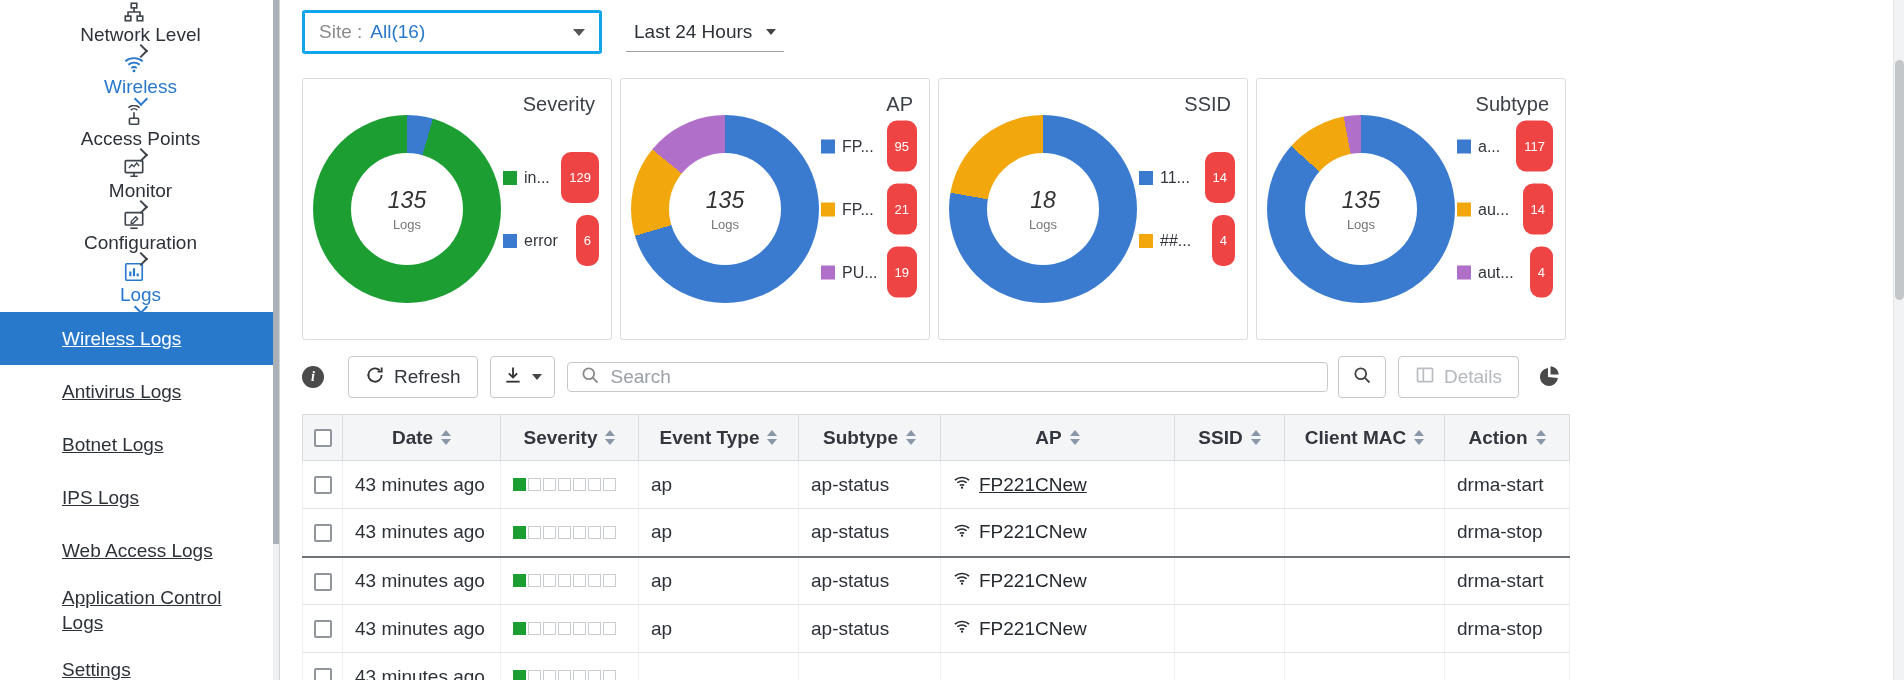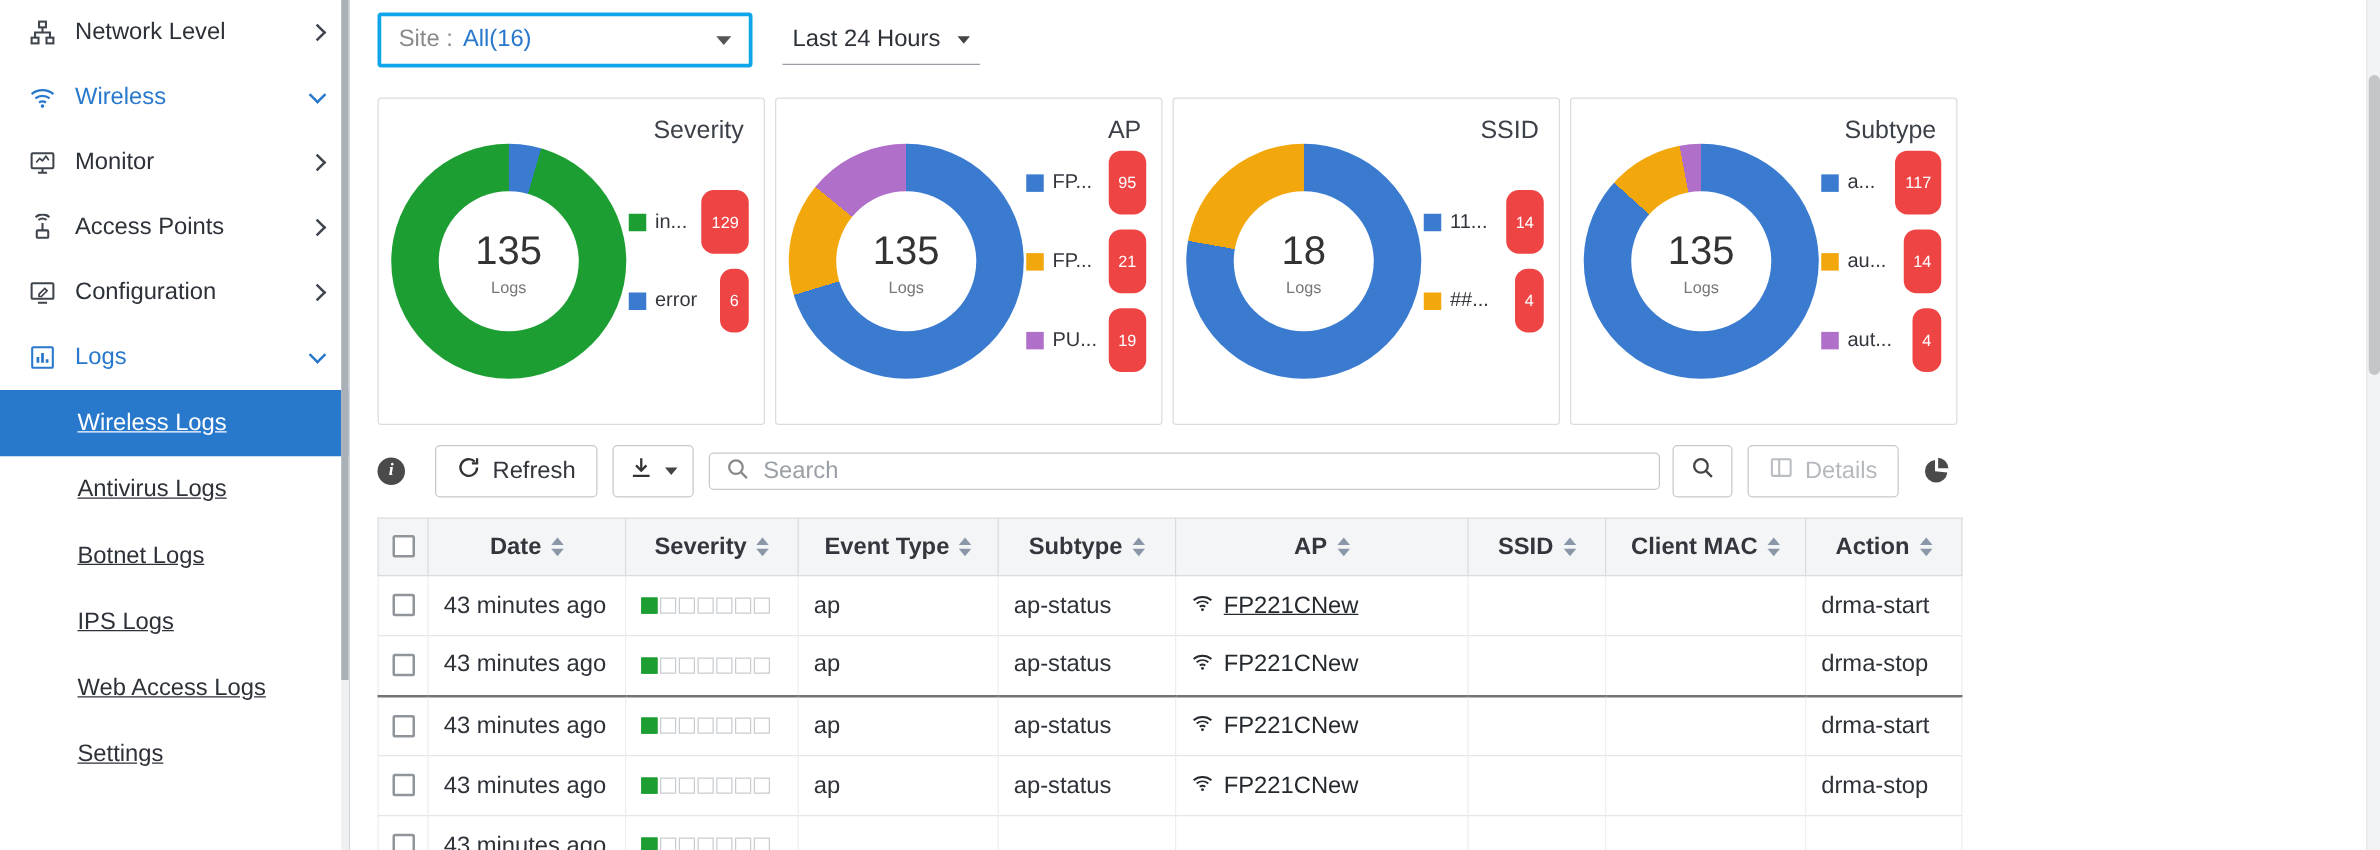--- a/index.html
+++ b/index.html
@@ -6,21 +6,21 @@
   html,body { margin:0; padding:0; }
   body {
     width:1904px; height:680px; overflow:hidden;
     font-family:"Liberation Sans", sans-serif;
     background:#fff; color:#2d3138;
   }
   .app { display:flex; width:1904px; height:680px; position:relative; }
 
   
   .sidebar { width:280px; flex:none; height:100%; position:relative; border-right:1px solid #cfd4d9; overflow:hidden; background:#fff; }
-  .nav-item { height:52px; display:flex; align-items:center; padding:0 20px 0 22px; font-size:19px; cursor:pointer; }
+  .nav-item { height:52px; display:flex; align-items:center; padding:0 20px 0 22px; font-size:19px; cursor:pointer;flex-direction:column; }
   .nav-icon { width:24px; height:24px; margin-right:14px; display:flex; align-items:center; justify-content:center; color:#3f454d; flex:none; }
   .nav-label { flex:1; color:#2d3138; }
   .nav-item.active .nav-label, .nav-item.active .nav-icon { color:#2878cc; }
   .chev { width:10px; height:10px; border-right:2.5px solid #3f454d; border-bottom:2.5px solid #3f454d; flex:none; }
   .chev.right { transform:rotate(-45deg); }
   .chev.down  { transform:rotate(45deg); margin-top:-5px; }
   .nav-item.active .chev { border-color:#2878cc; }
   .sub-item { min-height:53px; display:flex; align-items:center; padding:8px 18px 8px 62px; font-size:19px; color:#2d3138; cursor:pointer; line-height:1.32;text-decoration:underline; }
   .sub-item.selected { background:#2878cc; color:#fff; }
   .sidebar-scrollbar { position:absolute; top:0; right:0; width:6px; height:100%; background:#eef0f2; }
@@ -37,21 +37,21 @@
   .caret-lg { width:0; height:0; border-left:6px solid transparent; border-right:6px solid transparent; border-top:7px solid #555; margin-left:auto; }
   .time-select { height:40px; display:flex; align-items:center; font-size:19px; color:#2d3138; border-bottom:1px solid #9aa0a6; padding:0 8px; cursor:pointer; }
   .caret-sm { width:0; height:0; border-left:5px solid transparent; border-right:5px solid transparent; border-top:6px solid #444; margin-left:14px; }
 
   
   .cards { display:flex; gap:8px; margin-bottom:16px; }
   .card { width:310px; height:262px; flex:none; border:1px solid #d9dde1; border-radius:3px; position:relative; background:#fff; }
   .card-title { position:absolute; top:14px; right:16px; font-size:20px; color:#3c4048; }
   .donut { position:absolute; left:10px; top:50%; transform:translateY(-50%); width:188px; height:188px; border-radius:50%; }
   .hole { position:absolute; inset:38px; border-radius:50%; background:#fff; display:flex; flex-direction:column; align-items:center; justify-content:center; }
-  .hole .num { font-size:32px; color:#333; }
+  .hole .num { font-size:23px; color:#333;font-style:italic; }
   .hole .sub { font-size:13px; color:#777; margin-top:3px; }
   .legend { position:absolute; right:12px; top:50%; transform:translateY(-50%); width:96px; display:flex; flex-direction:column; gap:12px; }
   .lg-item { display:flex; align-items:center; gap:7px; font-size:16px; color:#33363c; cursor:pointer; }
   .lg-sq { width:14px; height:14px; flex:none; }
   .lg-label { flex:1; overflow:hidden; white-space:nowrap; }
   .lg-badge { background:#ef4444; color:#fff; border-radius:10px; font-size:13px; line-height:19px; padding:16px 8px; min-width:13px; text-align:center; flex:none; }
 
   
   .toolbar { display:flex; align-items:center; margin-bottom:16px; height:42px; }
   .info-btn { width:22px; height:22px; border-radius:50%; background:#4a4a4a; color:#fff; display:flex; align-items:center; justify-content:center; font-size:14px; font-family:"Liberation Serif", serif; font-style:italic; font-weight:bold; flex:none; cursor:pointer; }
@@ -115,39 +115,39 @@
             <circle cx="12" cy="19.5" r="1.6" fill="currentColor" stroke="none"></circle>
           </svg>
       </span>
       <span class="nav-label">Wireless</span>
       <span class="chev down"></span>
     </div>
 
     <div class="nav-item">
       <span class="nav-icon">
         <svg width="22" height="22" viewBox="0 0 24 24" fill="none" stroke="currentColor" stroke-width="1.8">
-            <rect x="2.5" y="4" width="19" height="13" rx="1"></rect>
-            <path d="M8 21h8M12 17v4"></path>
-            <path d="M6.5 12l3-3.5 2.5 2 3-4 2.5 3.5" stroke-width="1.5"></path>
-          </svg>
-      </span>
-      <span class="nav-label">Monitor</span>
-      <span class="chev right"></span>
-    </div>
-
-    <div class="nav-item">
-      <span class="nav-icon">
-        <svg width="22" height="22" viewBox="0 0 24 24" fill="none" stroke="currentColor" stroke-width="1.8">
             <rect x="7" y="14.5" width="10" height="6.5" rx="1"></rect>
             <path d="M12 14.5V8"></path>
             <path d="M8.5 5.5a5 5 0 0 1 7 0"></path>
             <path d="M6 3a8.5 8.5 0 0 1 12 0"></path>
           </svg>
       </span>
       <span class="nav-label">Access Points</span>
+      <span class="chev right"></span>
+    </div>
+
+    <div class="nav-item">
+      <span class="nav-icon">
+        <svg width="22" height="22" viewBox="0 0 24 24" fill="none" stroke="currentColor" stroke-width="1.8">
+            <rect x="2.5" y="4" width="19" height="13" rx="1"></rect>
+            <path d="M8 21h8M12 17v4"></path>
+            <path d="M6.5 12l3-3.5 2.5 2 3-4 2.5 3.5" stroke-width="1.5"></path>
+          </svg>
+      </span>
+      <span class="nav-label">Monitor</span>
       <span class="chev right"></span>
     </div>
 
     <div class="nav-item">
       <span class="nav-icon">
         <svg width="22" height="22" viewBox="0 0 24 24" fill="none" stroke="currentColor" stroke-width="1.8">
             <rect x="2.5" y="4" width="19" height="13.5" rx="1"></rect>
             <path d="M8 21h8"></path>
             <path d="M9 13.5l5-5 2 2-5 5H9v-2z" stroke-width="1.5"></path>
           </svg>
@@ -175,20 +175,23 @@
           <span class="sub-label">Antivirus Logs</span>
         </div>
         <div class="sub-item">
           <span class="sub-label">Botnet Logs</span>
         </div>
         <div class="sub-item">
           <span class="sub-label">IPS Logs</span>
         </div>
         <div class="sub-item">
           <span class="sub-label">Web Access Logs</span>
+        </div>
+        <div class="sub-item">
+          <span class="sub-label">Application Control Logs</span>
         </div>
         <div class="sub-item">
           <span class="sub-label">Settings</span>
         </div>
       </nav>
 
     <div class="sidebar-scrollbar">
         <div class="thumb"></div>
       </div>
   </aside>

